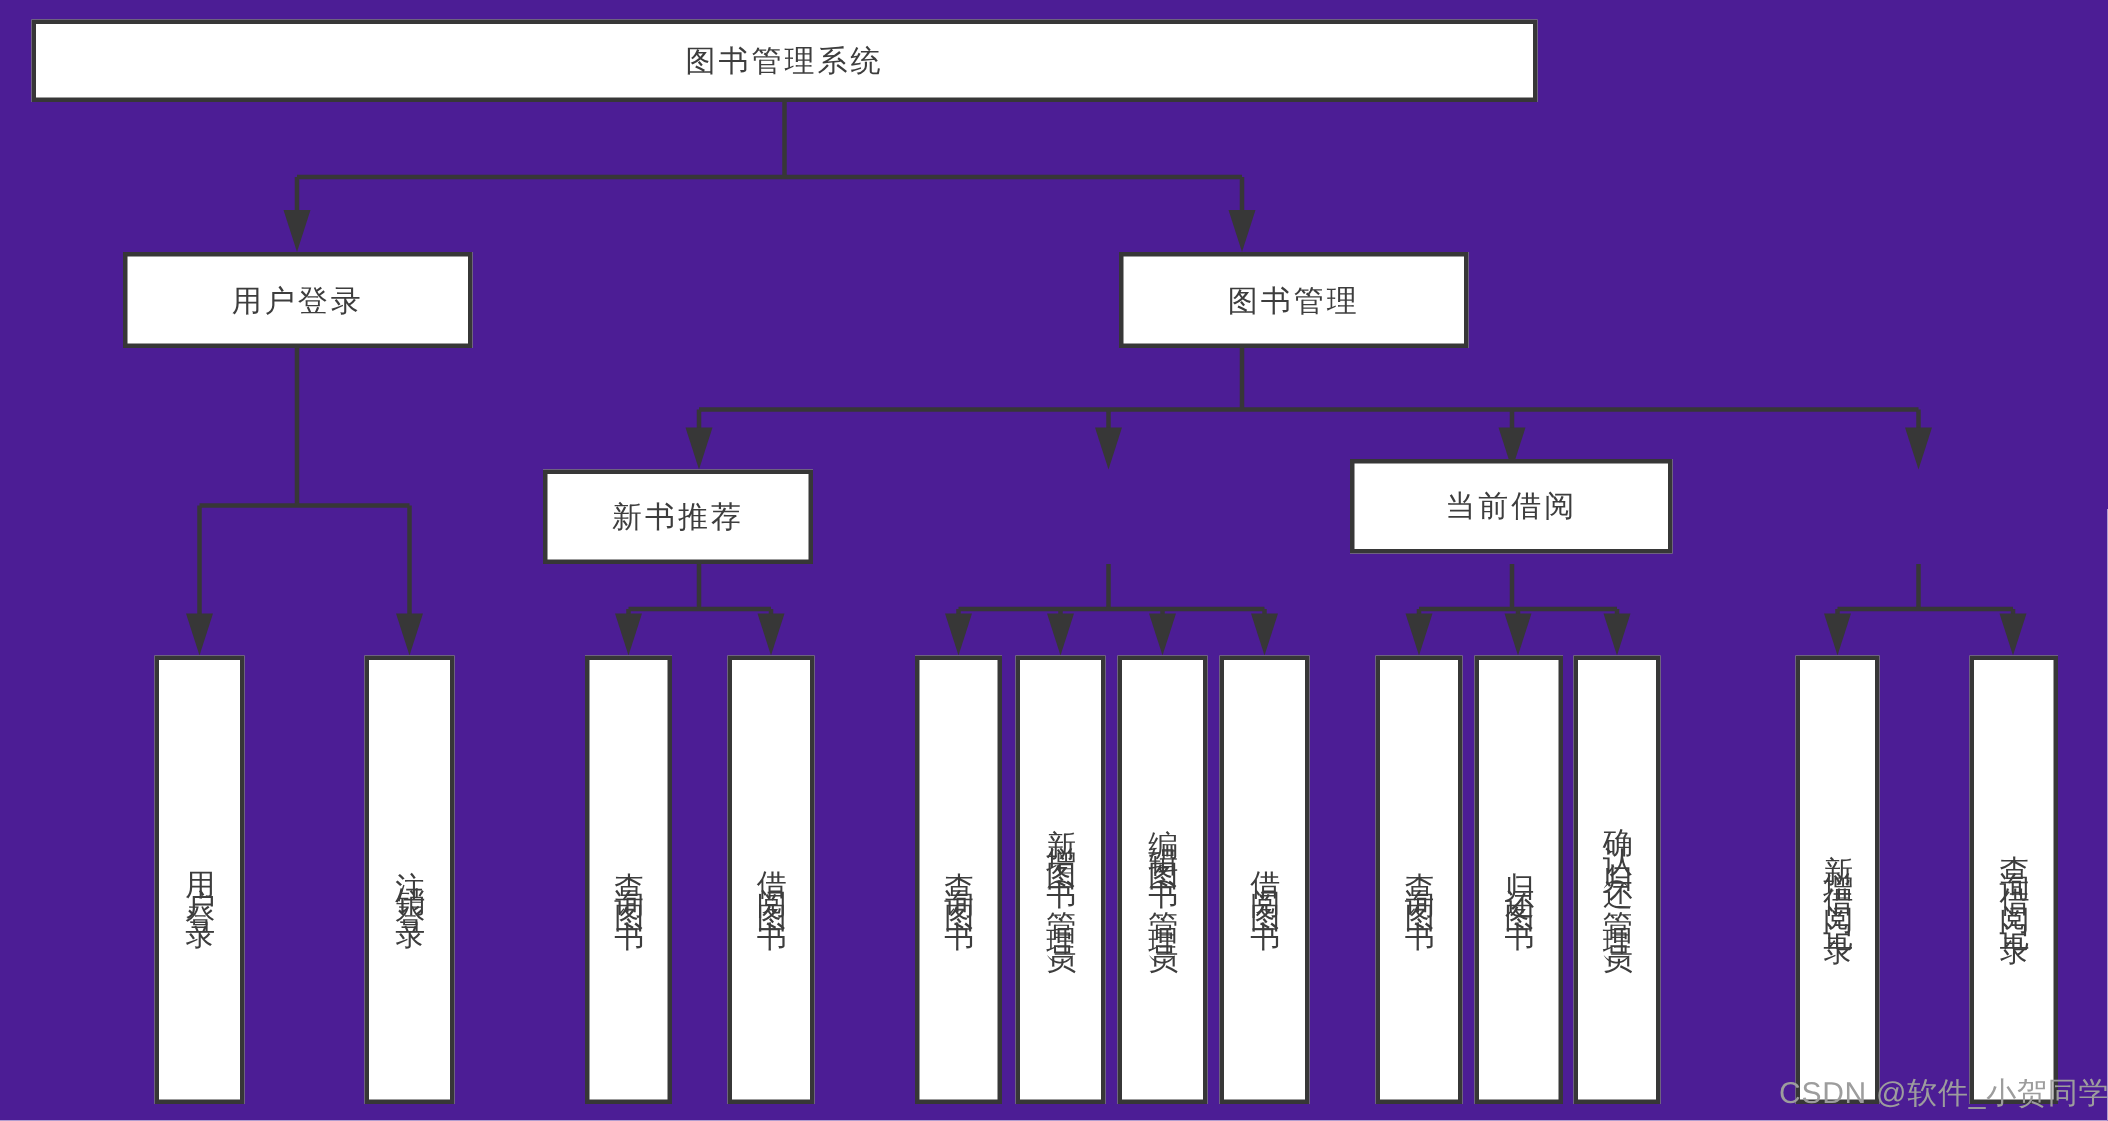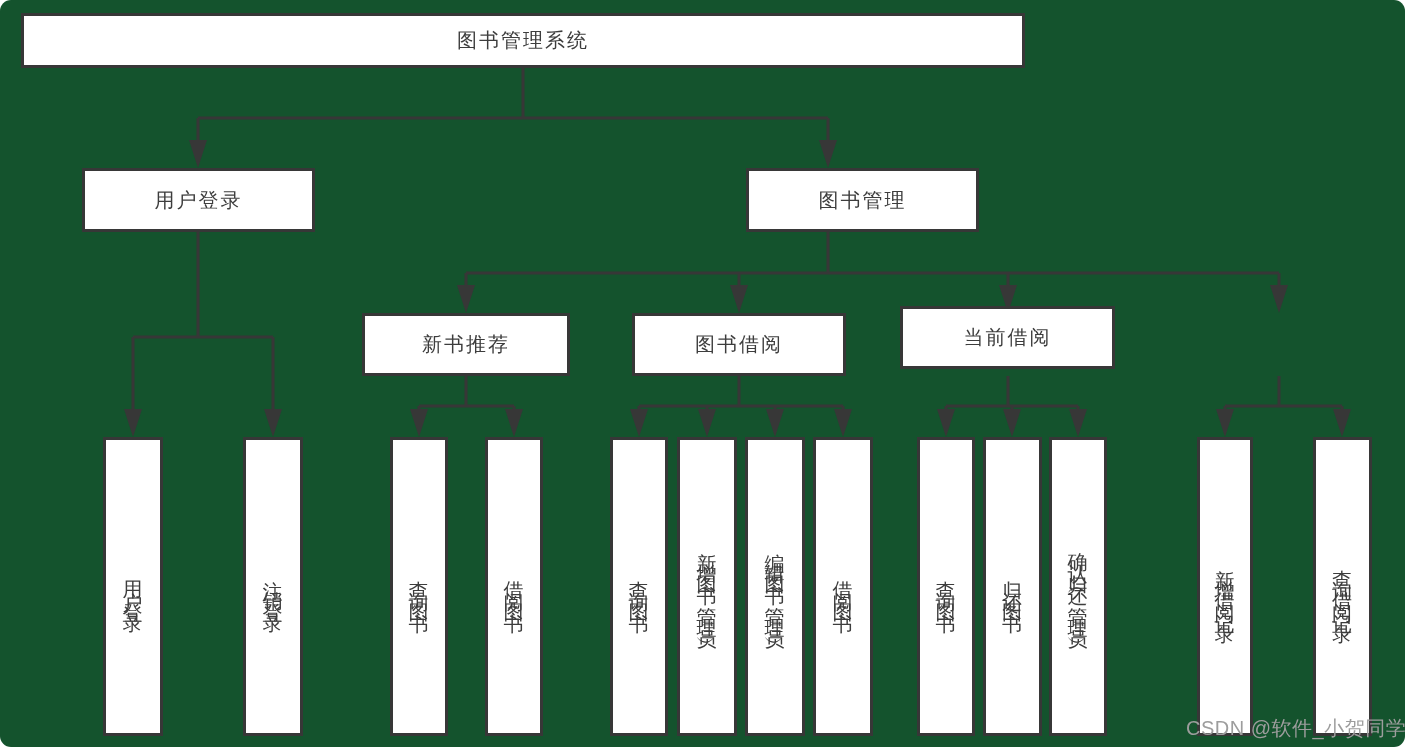--- a/index.html
+++ b/index.html
@@ -1,22 +1,21 @@
 <!DOCTYPE html>
 <html><head>
 <meta charset="utf-8">
 <style>
   html,body{margin:0;padding:0;background:#ffffff;}
   #stage{
     position:relative;
     width:1405px;height:747px;
-    background:#14532d;
+    background:#4c1d95;
     overflow:hidden;
     font-family:"Liberation Sans",sans-serif;
-    border-radius:11px;
   }
   #wires{position:absolute;left:0;top:0;width:1405px;height:747px;}
   .box{
     position:absolute;
     background:#ffffff;
     border:3px solid #373737;
     box-sizing:border-box;
     display:flex;align-items:center;justify-content:center;
     color:#3d3d3d;
   }
@@ -25,21 +24,21 @@
     writing-mode:vertical-rl;
     font-size:20px;
     letter-spacing:11px;
     line-height:1;
     white-space:nowrap;
   }
   
   .n-root{left:21px;top:13px;width:1004px;height:55px;}
   .n-userlogin{left:82px;top:168px;width:233px;height:64px;}
   .n-bookmgmt{left:712px;top:168px;width:233px;height:64px;margin-left:34px;}
-  .n-newbook{left:362px;top:313px;width:208px;height:63px;}
+  .n-newbook{left:362px;top:313px;width:180px;height:63px;}
   .n-bookborrow{left:632px;top:313px;width:214px;height:63px;}
   .n-curborrow{left:900px;top:306px;width:215px;height:63px;}
   .n-borrowrec{left:1173px;top:313px;width:212px;height:63px;}
   .leaf{top:437px;height:299px;}
   .n-a1{left:103px;width:60px;}
   .n-a2{left:243px;width:60px;}
   .n-b1{left:390px;width:58px;}
   .n-b2{left:485px;width:58px;}
   .n-c1{left:610px;width:58px;}
   .n-c2{left:677px;width:60px;}
@@ -96,21 +95,20 @@
     <use href="#arrow" x="1225" y="437"></use>
     <use href="#arrow" x="1342" y="437"></use>
   </svg>
 
   <div class="box h-box n-root">图书管理系统</div>
 
   <div class="box h-box n-userlogin">用户登录</div>
   <div class="box h-box n-bookmgmt">图书管理</div>
 
   <div class="box h-box n-newbook">新书推荐</div>
-  <div class="box h-box n-bookborrow">图书借阅</div>
   <div class="box h-box n-curborrow">当前借阅</div>
 
   <div class="box v-box leaf n-a1">
     <span>用户登录</span>
   </div>
   <div class="box v-box leaf n-a2">
     <span>注销登录</span>
   </div>
 
   <div class="box v-box leaf n-b1">

